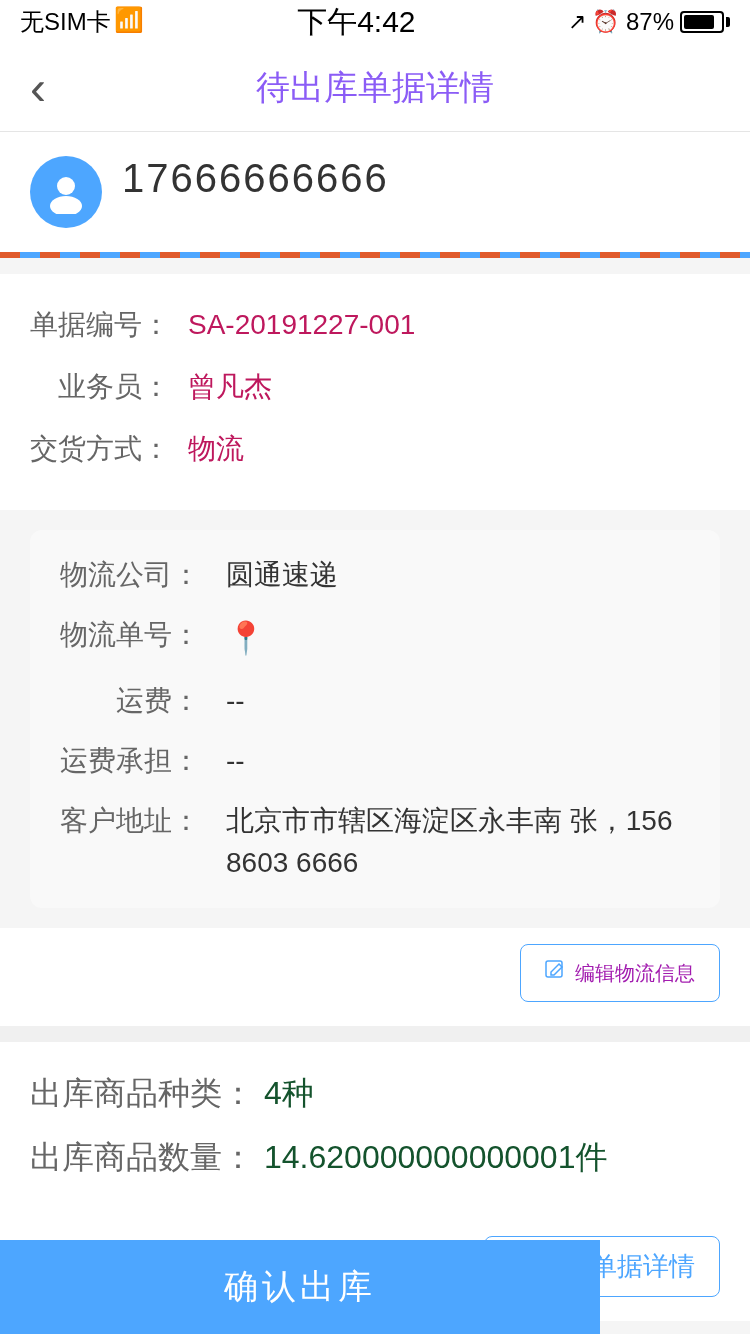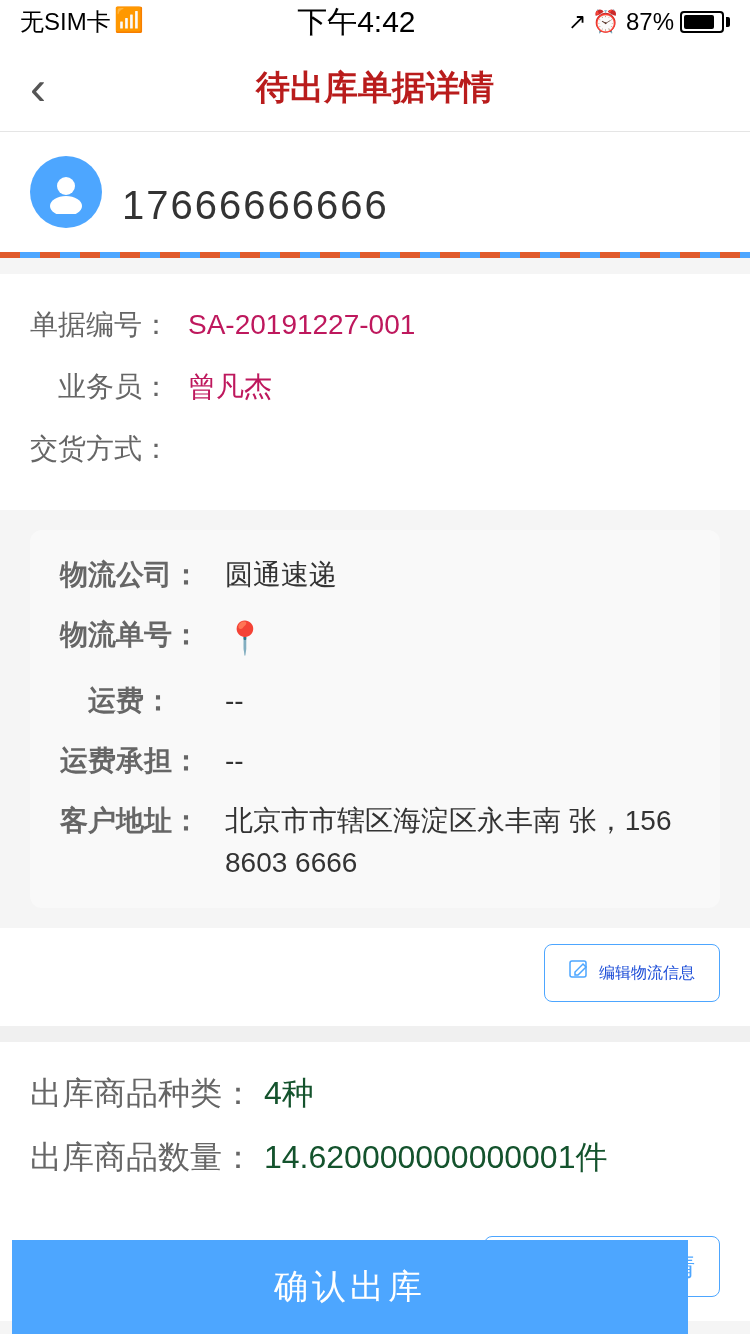--- a/index.html
+++ b/index.html
@@ -41,30 +41,30 @@
     .nav-back {
       font-size: 36px;
       color: #333;
       cursor: pointer;
     }
     .nav-title {
       position: absolute;
       left: 50%;
       transform: translateX(-50%);
       font-size: 34px;
-      font-weight: 700;
-      color: #b91c1c;
+      font-weight: 400;
+      color: #8b5cf6;
     }
 
     
     .user-header {
       background: #fff;
       padding: 24px 30px;
       display: flex;
-      align-items: flex-end;
+      align-items: flex-start;
       gap: 20px;
     }
     .user-avatar {
       width: 72px;
       height: 72px;
       border-radius: 50%;
       background: #4da6ff;
       display: flex;
       align-items: center;
       justify-content: center;
@@ -123,50 +123,48 @@
       display: flex;
       align-items: flex-start;
       margin-bottom: 18px;
       font-size: 28px;
       line-height: 1.5;
     }
     .logistics-row:last-child { margin-bottom: 0; }
     .logistics-label {
       color: #666;
       min-width: 140px;
-      text-align: center;
-      margin-right: 9px;
+      text-align: right;
+      margin-right: 26px;
       flex-shrink: 0;
-      font-weight: bold;
     }
     .logistics-value {
       color: #333;
       flex: 1;
       display: flex;
       align-items: center;
       gap: 12px;
-      margin-left: 16px;
     }
     .location-icon {
       color: #4da6ff;
       font-size: 32px;
     }
 
     
     .edit-btn-row {
       display: flex;
       justify-content: flex-end;
       padding: 16px 30px 24px 30px;
       background: #fff;
     }
     .edit-btn {
       border: 1.5px solid #4da6ff;
       border-radius: 8px;
-      color: #1d4ed8;
-      font-size: 16px;
+      color: #a21caf;
+      font-size: 20px;
       padding: 12px 24px;
       display: flex;
       align-items: center;
       gap: 8px;
       background: #fff;
       cursor: pointer;
     }
 
     
     .section-divider {
@@ -219,25 +217,24 @@
     .bottom-spacer {
       height: 200px;
       background: #f5f5f5;
     }
 
     
     .confirm-btn-container {
       position: fixed;
       bottom: 0;
       left: 0;
-      width: 676px;
+      width: 600px;
       background: #4da6ff;
       padding: 24px 16px;
       text-align: center;
-      margin-left: 12px;
     }
     .confirm-btn {
       color: #fff;
       font-size: 34px;
       font-weight: 500;
       letter-spacing: 4px;
       background: none;
       border: none;
       cursor: pointer;
     }
@@ -317,20 +314,21 @@
   <div class="info-row">
     <span class="info-label">单据编号：</span>
     <span class="info-value">SA-20191227-001</span>
   </div>
   <div class="info-row">
     <span class="info-label">业务员：</span>
     <span class="info-value">曾凡杰</span>
   </div>
   <div class="info-row">
     <span class="info-label">交货方式：</span>
+    <span class="info-value">物流</span>
   </div>
 </div>
 
 <div class="logistics-card">
   <div class="logistics-row">
     <span class="logistics-label">物流公司：</span>
     <span class="logistics-value">圆通速递</span>
   </div>
   <div class="logistics-row">
     <span class="logistics-label">物流单号：</span>

